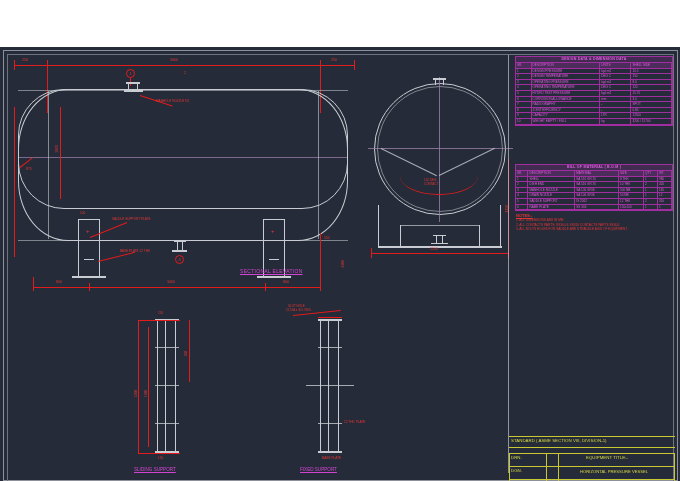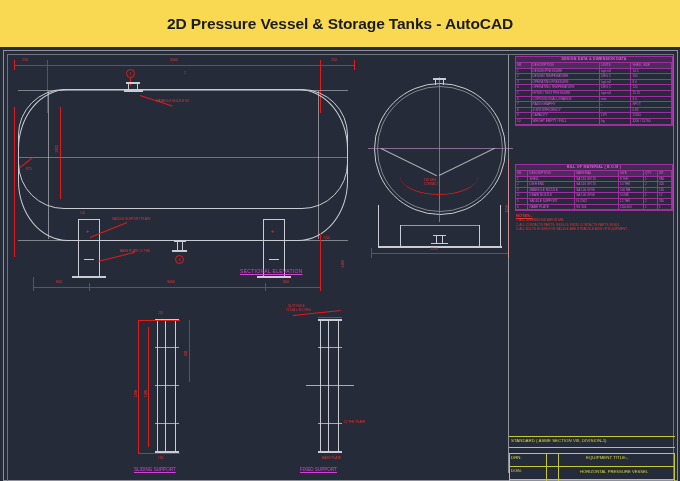--- a/index.html
+++ b/index.html
@@ -75,23 +75,20 @@
   .tbl .row > span {
     border-right: .5px solid #a02ea0; padding-left: 1px; overflow: hidden;
   }
   .noteline { color: #e53535; font-size: 3.2px; line-height: 4.6px; }
 </style>
 </head>
 <body>
 
 <div id="root">
 
-  <div class="banner">
-    <div class="banner-title">2D Pressure Vessel &amp; Storage Tanks - AutoCAD</div>
-  </div>
 
   <div class="cad">
     <div class="frame-outer"></div>
     <div class="frame-inner"></div>
 
     <div>
 
       <div class="lyr red" style="left:14px;top:18px;width:340px;height:1px;"></div>
       <div class="lyr red" style="left:14px;top:13px;width:1px;height:10px;"></div>
       <div class="lyr red" style="left:47px;top:13px;width:1px;height:10px;"></div>

